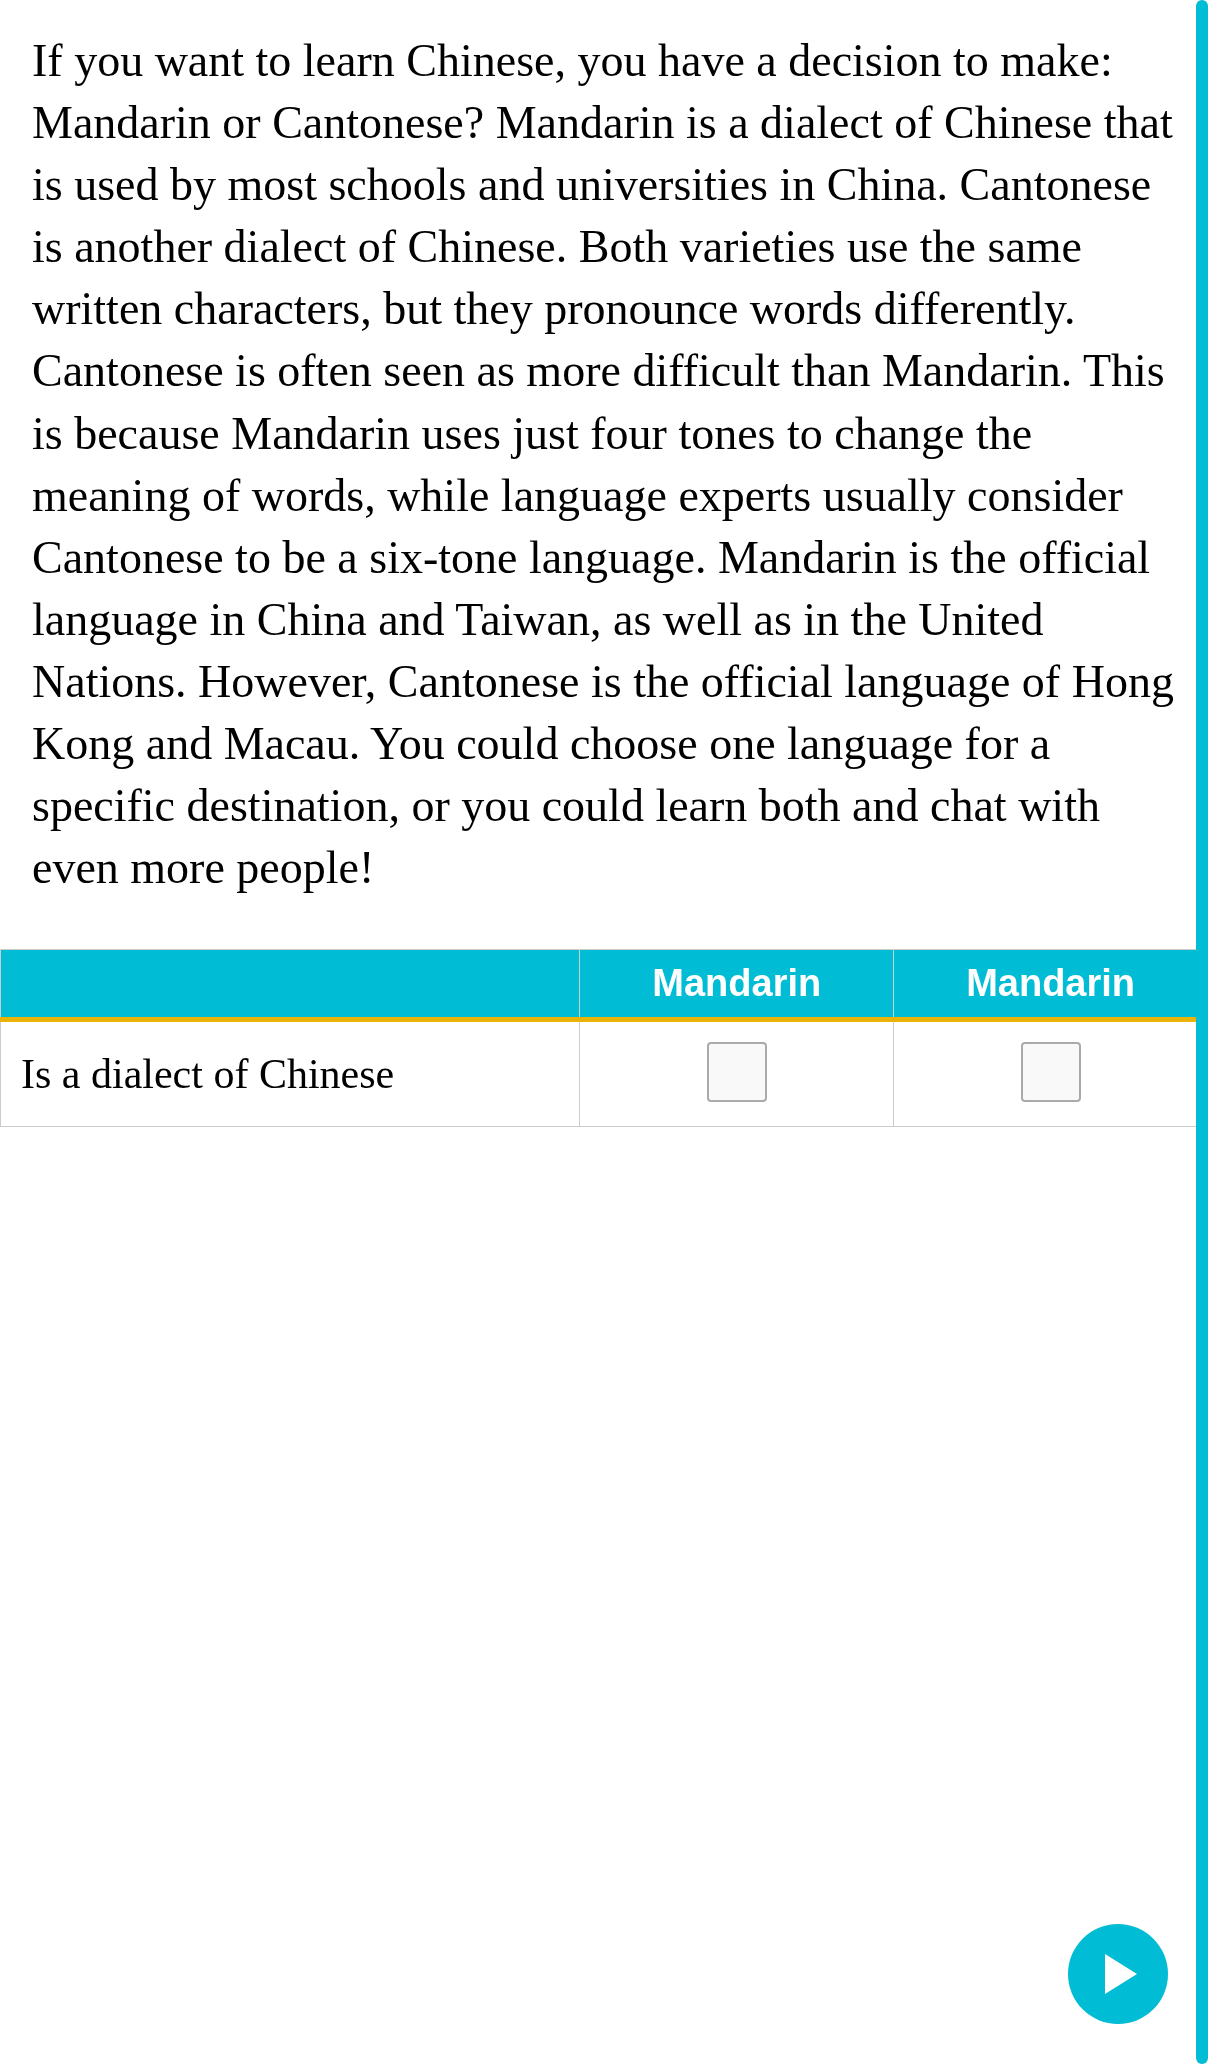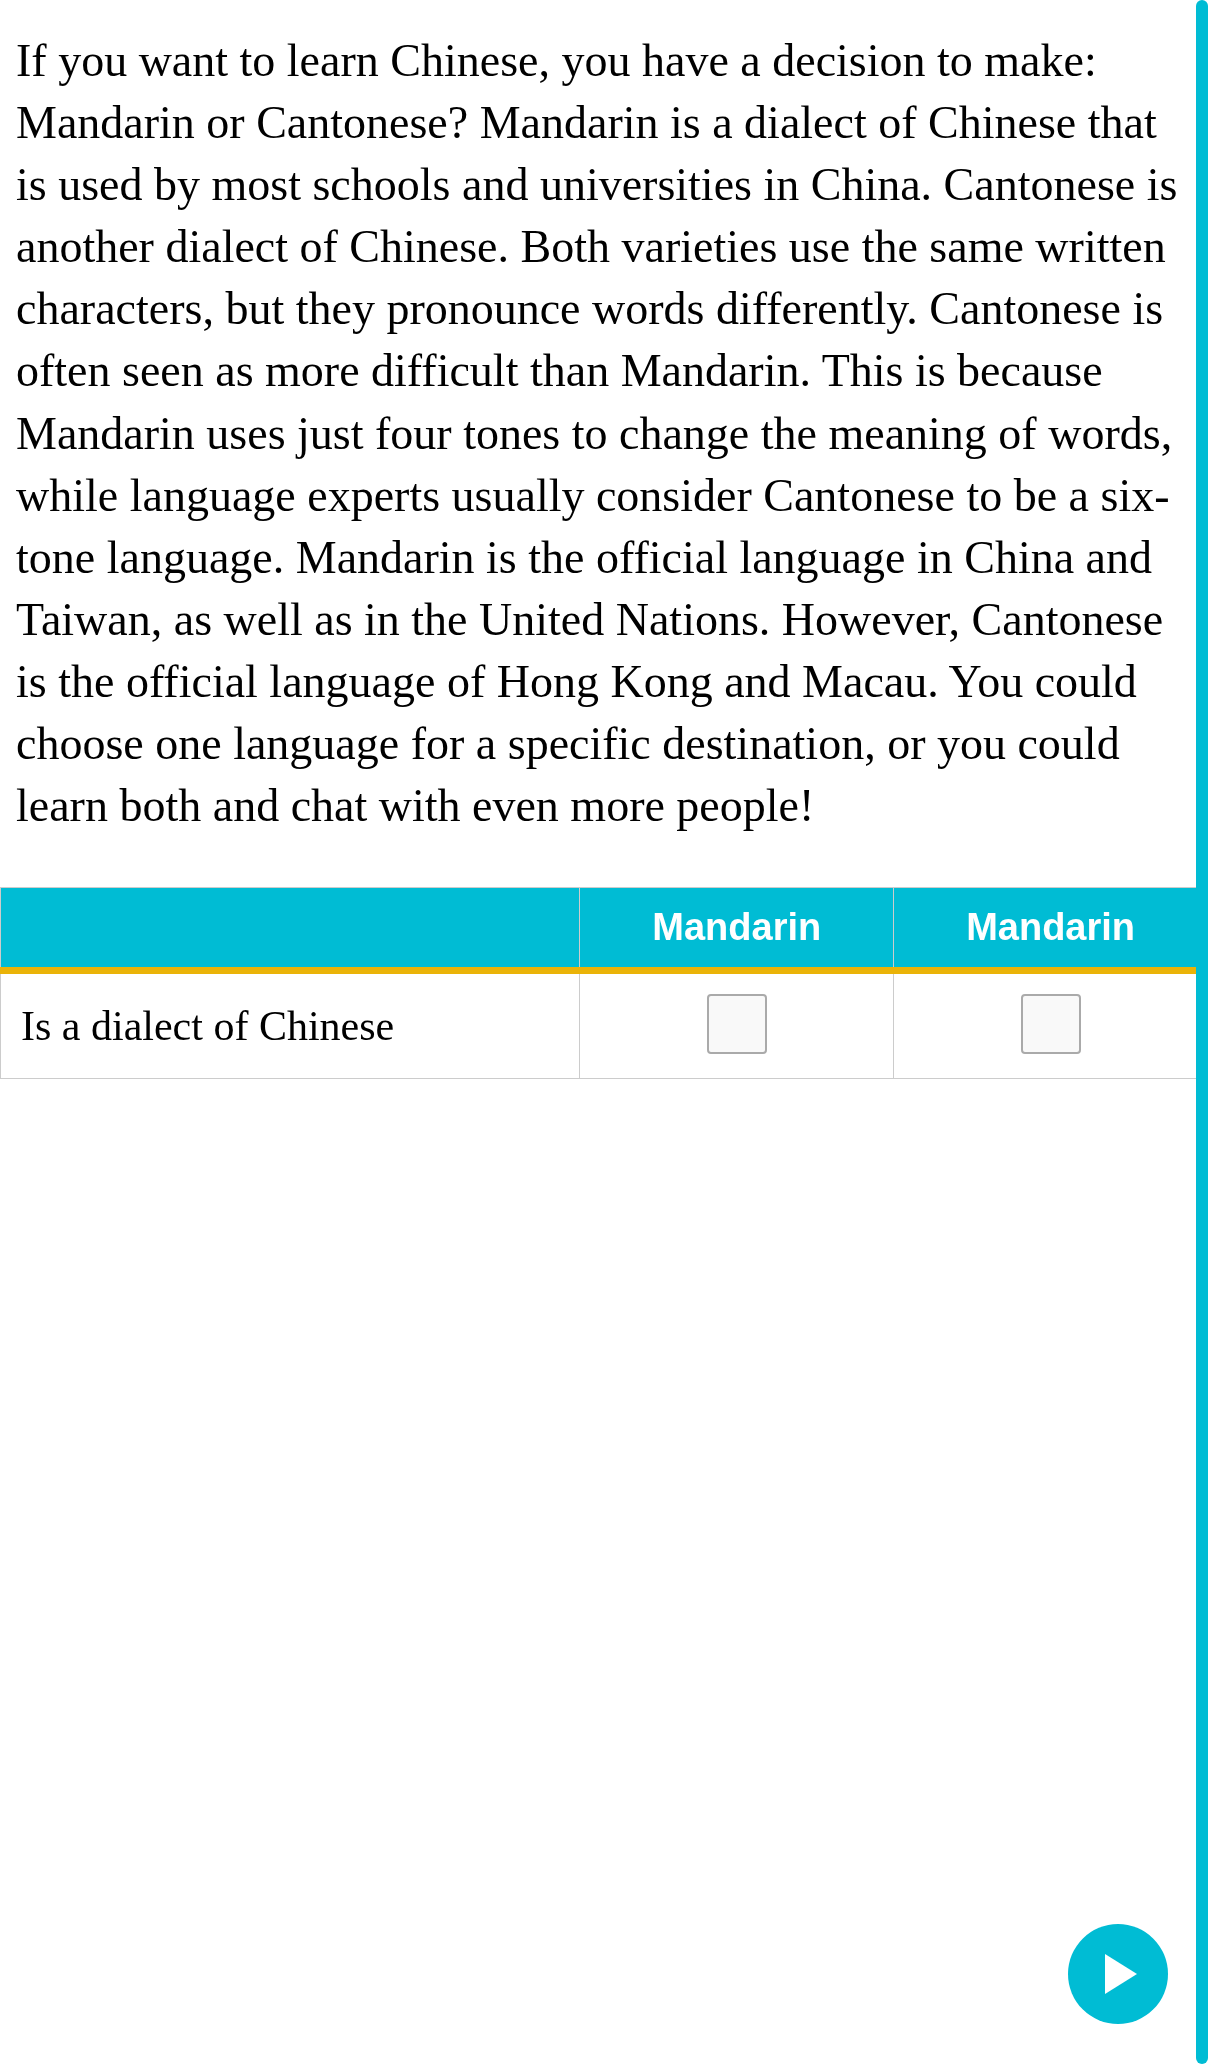--- a/index.html
+++ b/index.html
@@ -10,21 +10,21 @@
 
     body {
       background: #fff;
       font-family: serif;
       width: 1208px;
       min-height: 2064px;
       overflow-x: hidden;
     }
 
     .reading-passage {
-      padding: 30px 30px 30px 16px;
+      padding: 30px 30px 30px 32px;
       font-size: 46px;
       line-height: 1.35;
       color: #000;
       background: #fff;
     }
 
     .table-section {
       margin-top: 20px;
       width: 100%;
     }
@@ -40,21 +40,21 @@
       border: 1px solid #ccc;
       text-align: center;
       vertical-align: middle;
     }
 
     .comparison-table th {
       background-color: #00bcd4;
       color: #fff;
       font-size: 38px;
       font-weight: bold;
-      padding: 18px 10px;
+      padding: 12px 10px;
       font-family: sans-serif;
     }
 
     .comparison-table th.label-col {
       background-color: #00bcd4;
       width: 48%;
     }
 
     .comparison-table th.lang-col {
       width: 26%;
@@ -78,21 +78,21 @@
     .checkbox-box {
       width: 60px;
       height: 60px;
       border: 2px solid #aaa;
       background: #f9f9f9;
       display: inline-block;
       border-radius: 4px;
     }
 
     .table-row-divider {
-      border-top: 7px solid #eab308;
+      border-top: 5px solid #eab308;
       border-radius: 24px;
     }
 
     .next-button {
       position: fixed;
       bottom: 40px;
       right: 40px;
       width: 100px;
       height: 100px;
       border-radius: 50%;

